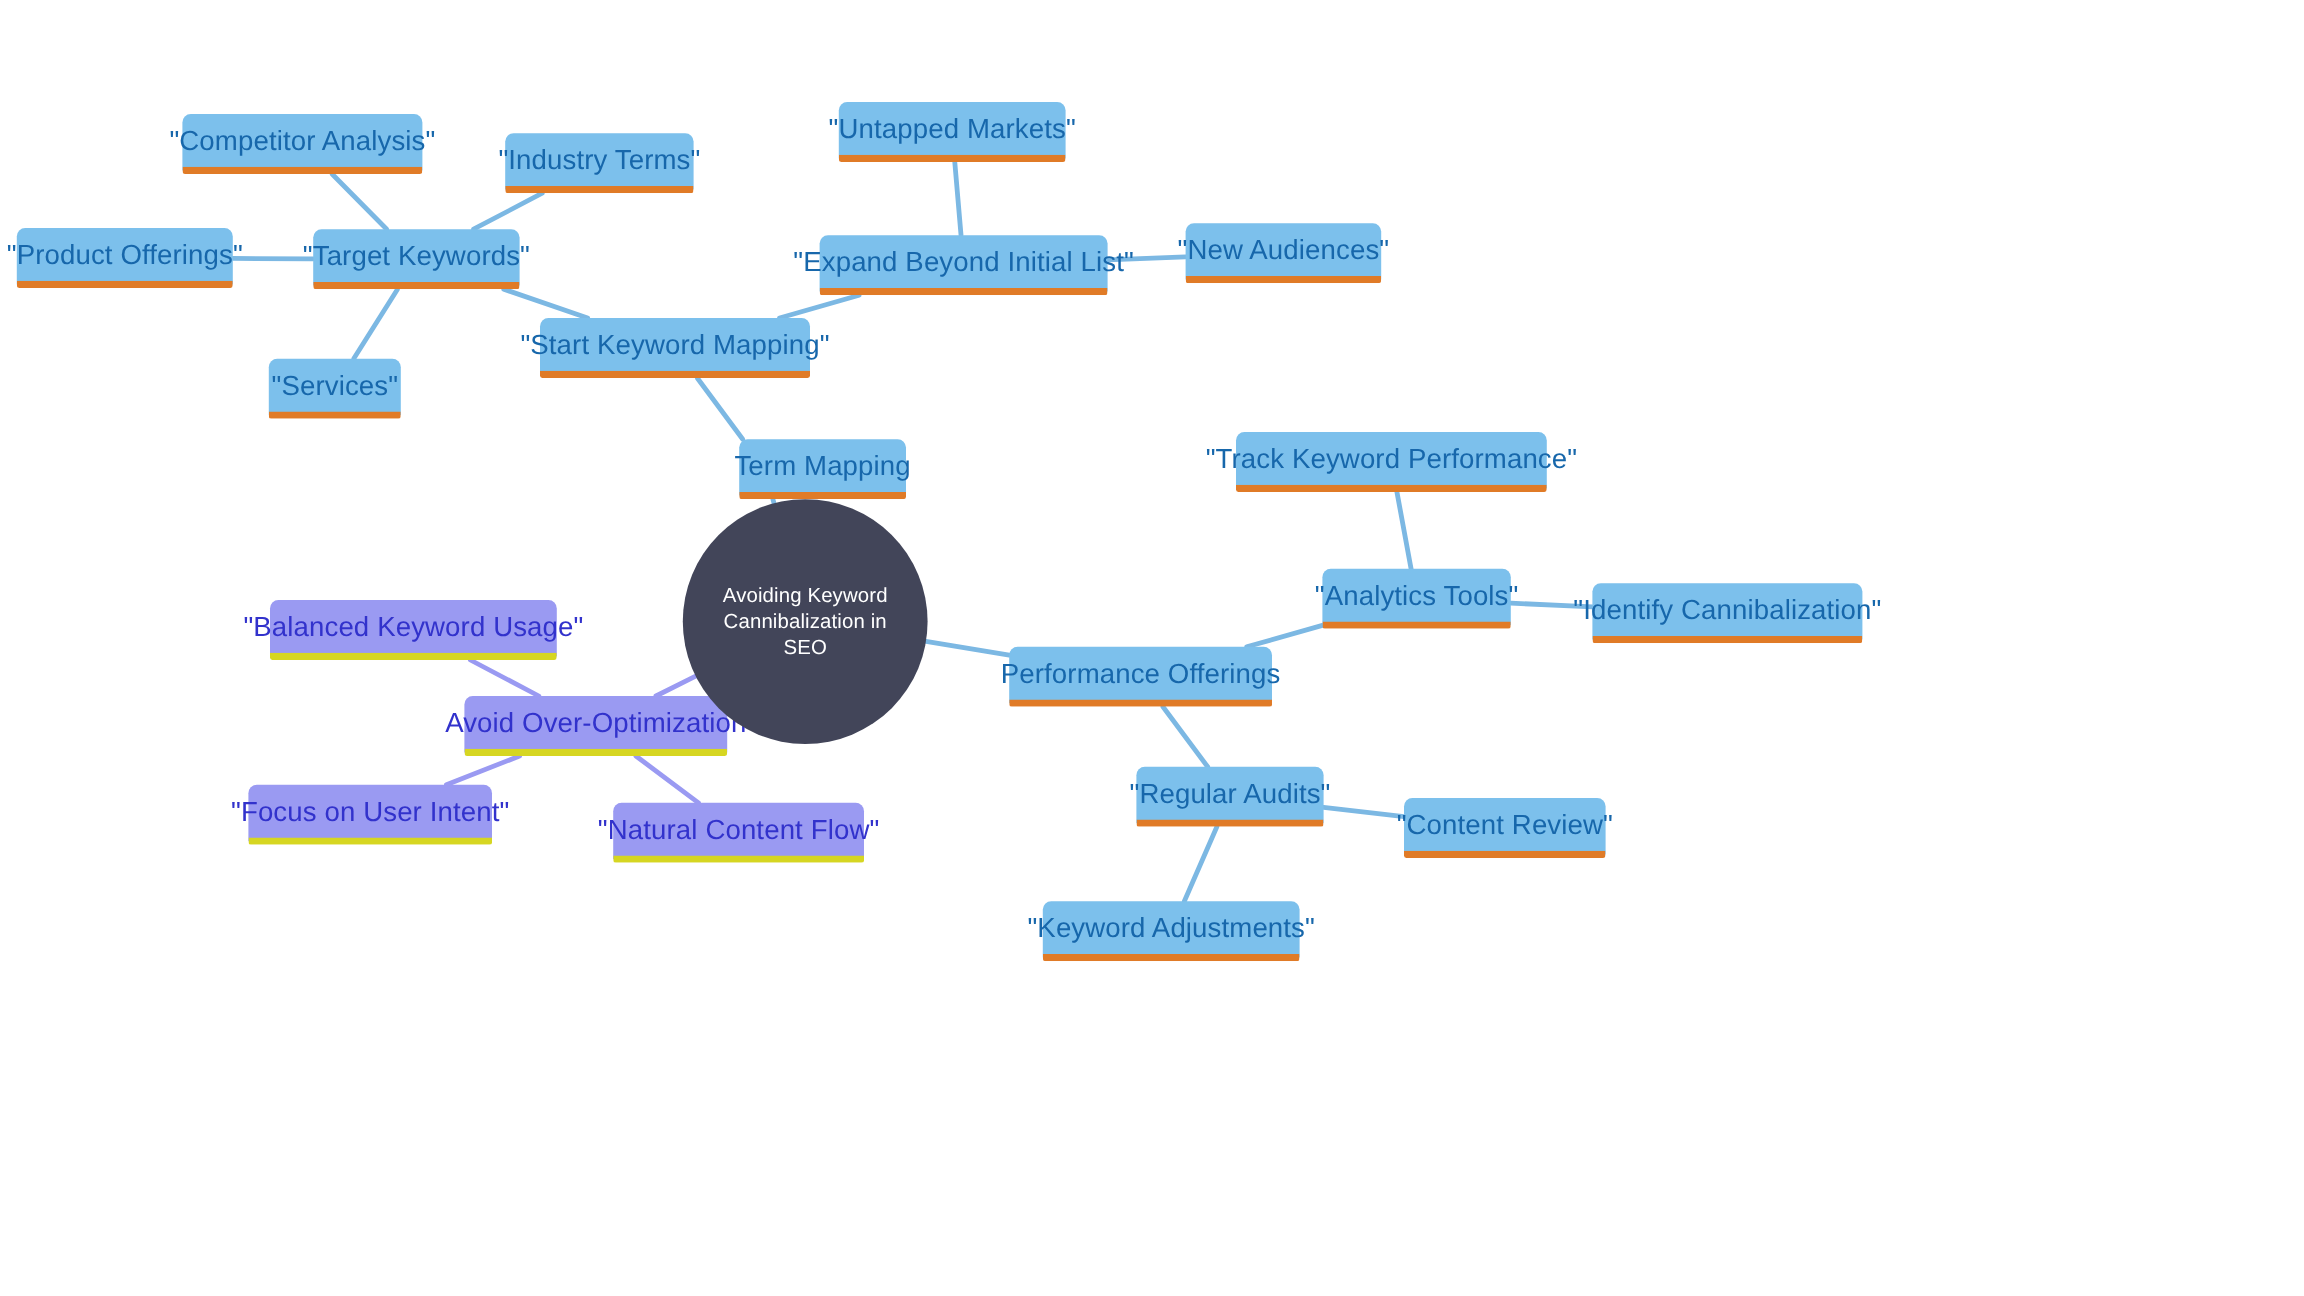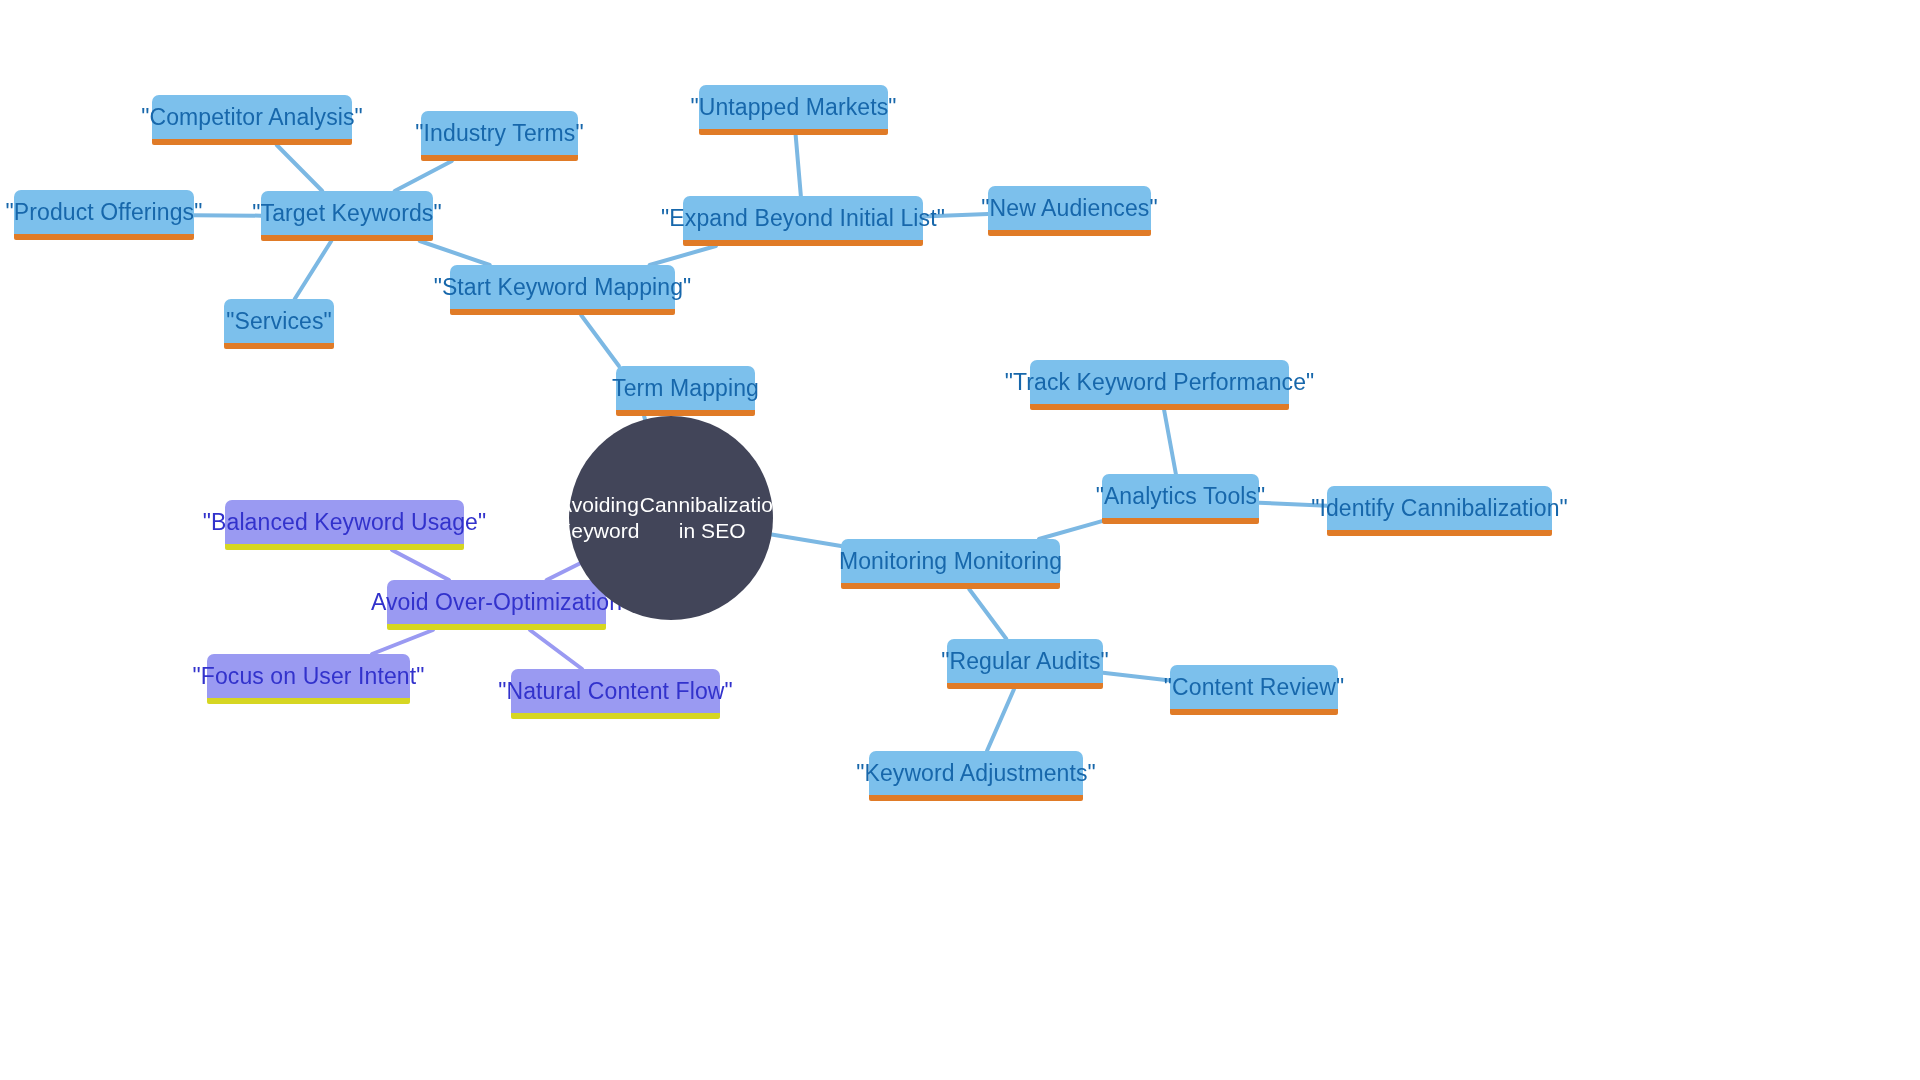--- a/index.html
+++ b/index.html
@@ -48,24 +48,24 @@
     background: #9a9af2;
     color: #3232cc;
     border-bottom: 6px solid #d6d622;
     font-size: 23px;
   }
   .node.center {
     background: #424559;
     color: #ffffff;
     border-radius: 50%;
     border-bottom: none;
-    font-size: 21px;
+    font-size: 17px;
     line-height: 1.25;
     white-space: normal;
-    flex-direction: row;
+    flex-direction: column;
     padding: 0 26px;
   }
   .center-line {
     display: block;
   }
 </style>
 </head>
 <body>
 
 <div id="canvas">
@@ -126,21 +126,21 @@
       <div class="node branch" style="left: 1030px; top: 360px; width: 259px; height: 50px;">
         <span>"Track Keyword Performance"</span>
       </div>
       <div class="node branch" style="left: 1102px; top: 474px; width: 157px; height: 50px;">
         <span>"Analytics Tools"</span>
       </div>
       <div class="node branch" style="left: 1327px; top: 486px; width: 225px; height: 50px;">
         <span>"Identify Cannibalization"</span>
       </div>
       <div class="node branch" style="left: 841px; top: 539px; width: 219px; height: 50px;">
-        <span>Monitoring Monitoring</span>
+        <span>Performance Offerings</span>
       </div>
       <div class="node branch" style="left: 947px; top: 639px; width: 156px; height: 50px;">
         <span>"Regular Audits"</span>
       </div>
       <div class="node branch" style="left: 1170px; top: 665px; width: 168px; height: 50px;">
         <span>"Content Review"</span>
       </div>
       <div class="node branch" style="left: 869px; top: 751px; width: 214px; height: 50px;">
         <span>"Keyword Adjustments"</span>
       </div>

